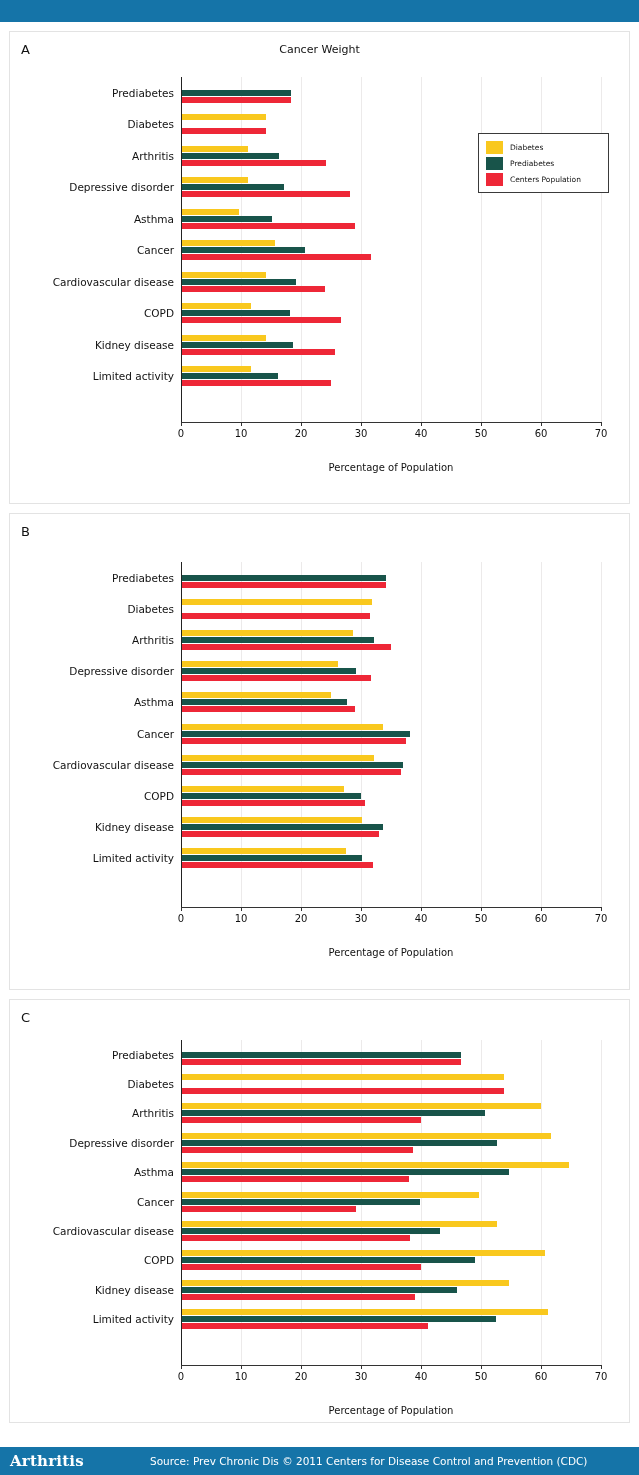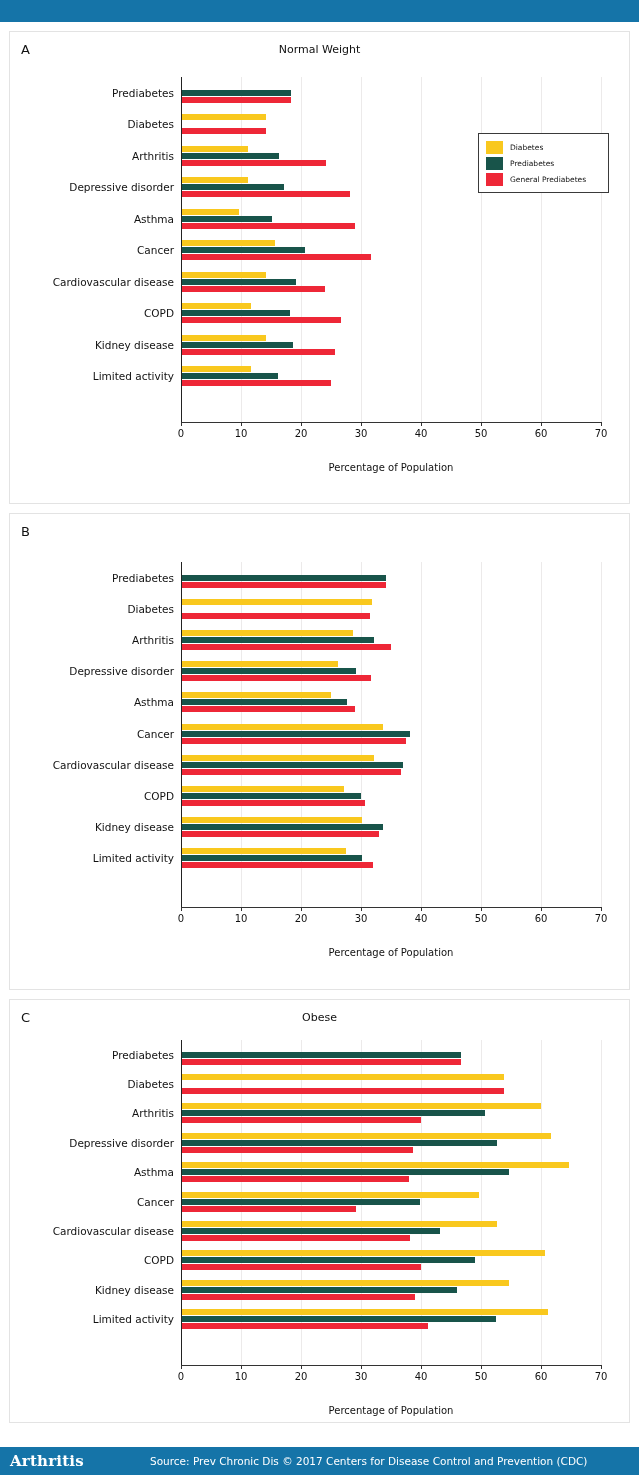--- a/index.html
+++ b/index.html
@@ -178,21 +178,21 @@
     white-space: nowrap;
   }
 </style>
 </head>
 <body>
 
 <div class="top-banner"></div>
 
 <div class="panel panel-a">
   <div class="panel-letter">A</div>
-  <div class="panel-title">Normal Weight</div>
+  <div class="panel-title">Cancer Weight</div>
   <div class="chart">
     <div class="plot" id="plot-a" style="top: 45px; height: 345px;">
         <div class="gridline" style="left: 60px;"></div>
         <div class="gridline" style="left: 120px;"></div>
         <div class="gridline" style="left: 180px;"></div>
         <div class="gridline" style="left: 240px;"></div>
         <div class="gridline" style="left: 300px;"></div>
         <div class="gridline" style="left: 360px;"></div>
         <div class="gridline" style="left: 420px;"></div>
         <div class="axis-line"></div>
@@ -278,21 +278,21 @@
       <div class="legend-row">
         <div class="legend-swatch" style="background: rgb(249, 200, 30);"></div>
         <div class="legend-text">Diabetes</div>
       </div>
       <div class="legend-row">
         <div class="legend-swatch" style="background: rgb(24, 84, 74);"></div>
         <div class="legend-text">Prediabetes</div>
       </div>
       <div class="legend-row">
         <div class="legend-swatch" style="background: rgb(238, 39, 55);"></div>
-        <div class="legend-text">General Prediabetes</div>
+        <div class="legend-text">Centers Population</div>
       </div>
     </div>
 </div>
 
 <div class="panel panel-b">
   <div class="panel-letter">B</div>
   <div class="chart">
     <div class="plot" id="plot-b" style="top: 48px; height: 345px;">
         <div class="gridline" style="left: 60px;"></div>
         <div class="gridline" style="left: 120px;"></div>
@@ -377,21 +377,20 @@
         <div class="ticklabel" style="left: 360px; top: 351px;">60</div>
         <div class="tick" style="left: 420px; top: 345px;"></div>
         <div class="ticklabel" style="left: 420px; top: 351px;">70</div>
         <div class="xlabel" style="top: 385px;">Percentage of Population</div>
       </div>
   </div>
 </div>
 
 <div class="panel panel-c">
   <div class="panel-letter">C</div>
-  <div class="panel-title">Obese</div>
   <div class="chart">
     <div class="plot" id="plot-c" style="top: 40px; height: 325px;">
         <div class="gridline" style="left: 60px;"></div>
         <div class="gridline" style="left: 120px;"></div>
         <div class="gridline" style="left: 180px;"></div>
         <div class="gridline" style="left: 240px;"></div>
         <div class="gridline" style="left: 300px;"></div>
         <div class="gridline" style="left: 360px;"></div>
         <div class="gridline" style="left: 420px;"></div>
         <div class="axis-line"></div>
@@ -470,14 +469,14 @@
         <div class="ticklabel" style="left: 360px; top: 331px;">60</div>
         <div class="tick" style="left: 420px; top: 325px;"></div>
         <div class="ticklabel" style="left: 420px; top: 331px;">70</div>
         <div class="xlabel" style="top: 365px;">Percentage of Population</div>
       </div>
   </div>
 </div>
 
 <div class="footer">
   <div class="footer-logo">Arthritis</div>
-  <div class="footer-source">Source: Prev Chronic Dis © 2017 Centers for Disease Control and Prevention (CDC)</div>
+  <div class="footer-source">Source: Prev Chronic Dis © 2011 Centers for Disease Control and Prevention (CDC)</div>
 </div>
 
 </body></html>

